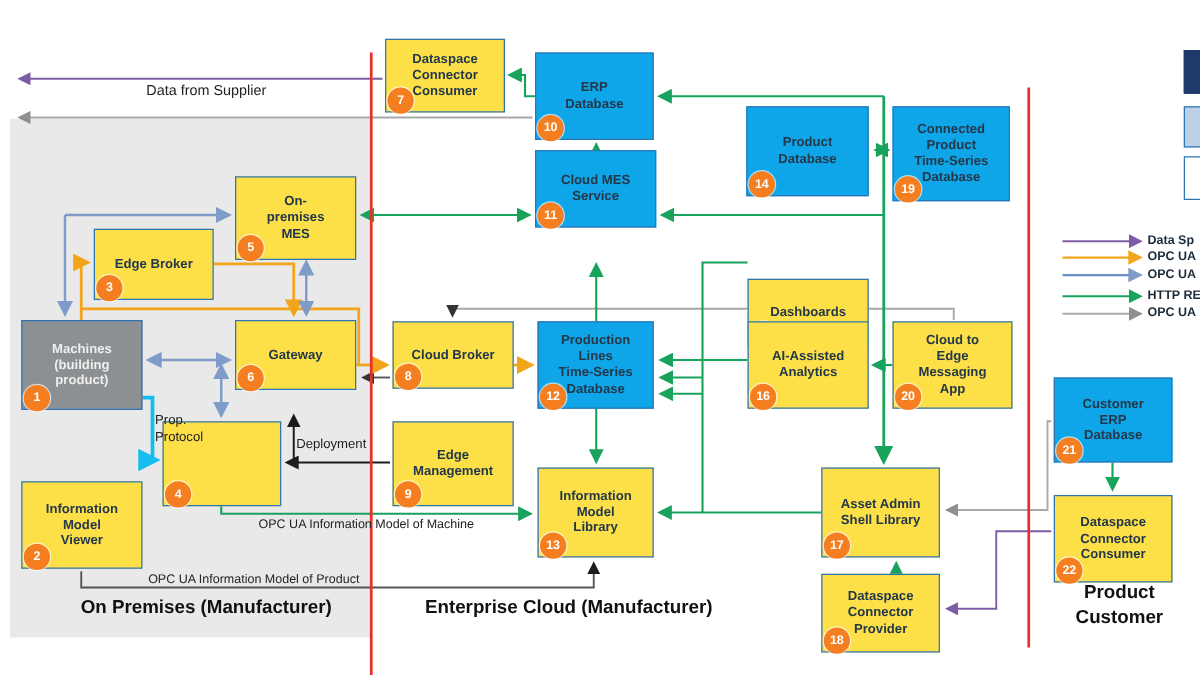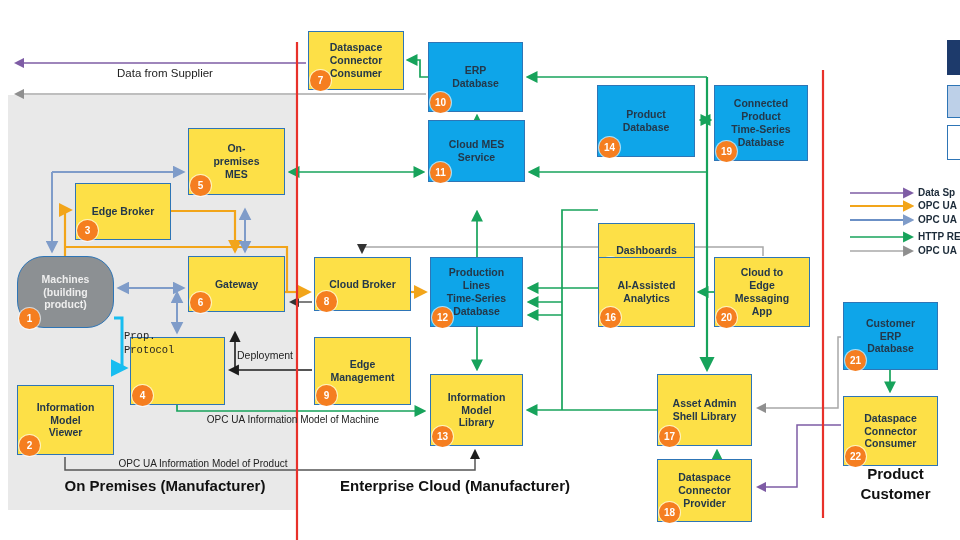--- a/index.html
+++ b/index.html
@@ -140,40 +140,40 @@
       <path d="M850,251 H912" stroke="#a8a8a8" stroke-width="1.6" fill="none" marker-end="url(#ar-gray)"></path>
     </g>
 
     <g stroke="#e8312a" stroke-width="2.2" fill="none">
       <path d="M297,42 V540"></path>
       <path d="M823,70 V518"></path>
     </g>
   </svg>
 
   <div id="boxes">
-      <div class="box machine" style="left: 17px; top: 256px; width: 97px; height: 72px; border-radius: 27px;">
+      <div class="box machine" style="left: 17px; top: 256px; width: 97px; height: 72px;">
     <span class="lbl">Machines
 (building
 product)</span>
     <span class="badge">1</span>
   </div>
       <div class="box" style="left: 17px; top: 385px; width: 97px; height: 70px;">
     <span class="lbl">Information
 Model
 Viewer</span>
     <span class="badge">2</span>
   </div>
       <div class="box" style="left: 75px; top: 183px; width: 96px; height: 57px;">
     <span class="lbl">Edge Broker</span>
     <span class="badge">3</span>
   </div>
       <div class="box" style="left: 130px; top: 337px; width: 95px; height: 68px;">
     <span class="badge">4</span>
   </div>
-      <div class="box" style="left: 188px; top: 128px; width: 97px; height: 67px;">
+      <div class="box" style="left: 188px; top: 141px; width: 97px; height: 67px;">
     <span class="lbl">On-
 premises
 MES</span>
     <span class="badge">5</span>
   </div>
       <div class="box" style="left: 188px; top: 256px; width: 97px; height: 56px;">
     <span class="lbl">Gateway</span>
     <span class="badge">6</span>
   </div>
       <div class="box" style="left: 308px; top: 31px; width: 96px; height: 59px;">
@@ -261,21 +261,21 @@
   </div>
       <div class="box" style="left: 843px; top: 396px; width: 95px; height: 70px;">
     <span class="lbl">Dataspace
 Connector
 Consumer</span>
     <span class="badge">22</span>
   </div>
     </div>
 
   <div class="flabel center" style="left:95px;top:66px;width:140px;font-size:11.5px;">Data from Supplier</div>
-  <div class="flabel" style="left:124px;top:330px;width:52px;font-family:Liberation Mono, monospace;">Prop.
+  <div class="flabel" style="left:124px;top:330px;width:52px;">Prop.
 Protocol</div>
   <div class="flabel" style="left:237px;top:349px;width:62px;">Deployment</div>
   <div class="flabel center nowrap" style="left:198px;top:413px;width:190px;font-size:10px;">OPC UA Information Model of Machine</div>
   <div class="flabel center nowrap" style="left:113px;top:457px;width:180px;font-size:10px;">OPC UA Information Model of Product</div>
 
   <div class="zone-label" style="left:30px;top:476px;width:270px;">On Premises (Manufacturer)</div>
   <div class="zone-label" style="left:320px;top:476px;width:270px;">Enterprise Cloud (Manufacturer)</div>
   <div class="zone-label" style="left:833px;top:464px;width:125px;">Product
 Customer</div>
 

